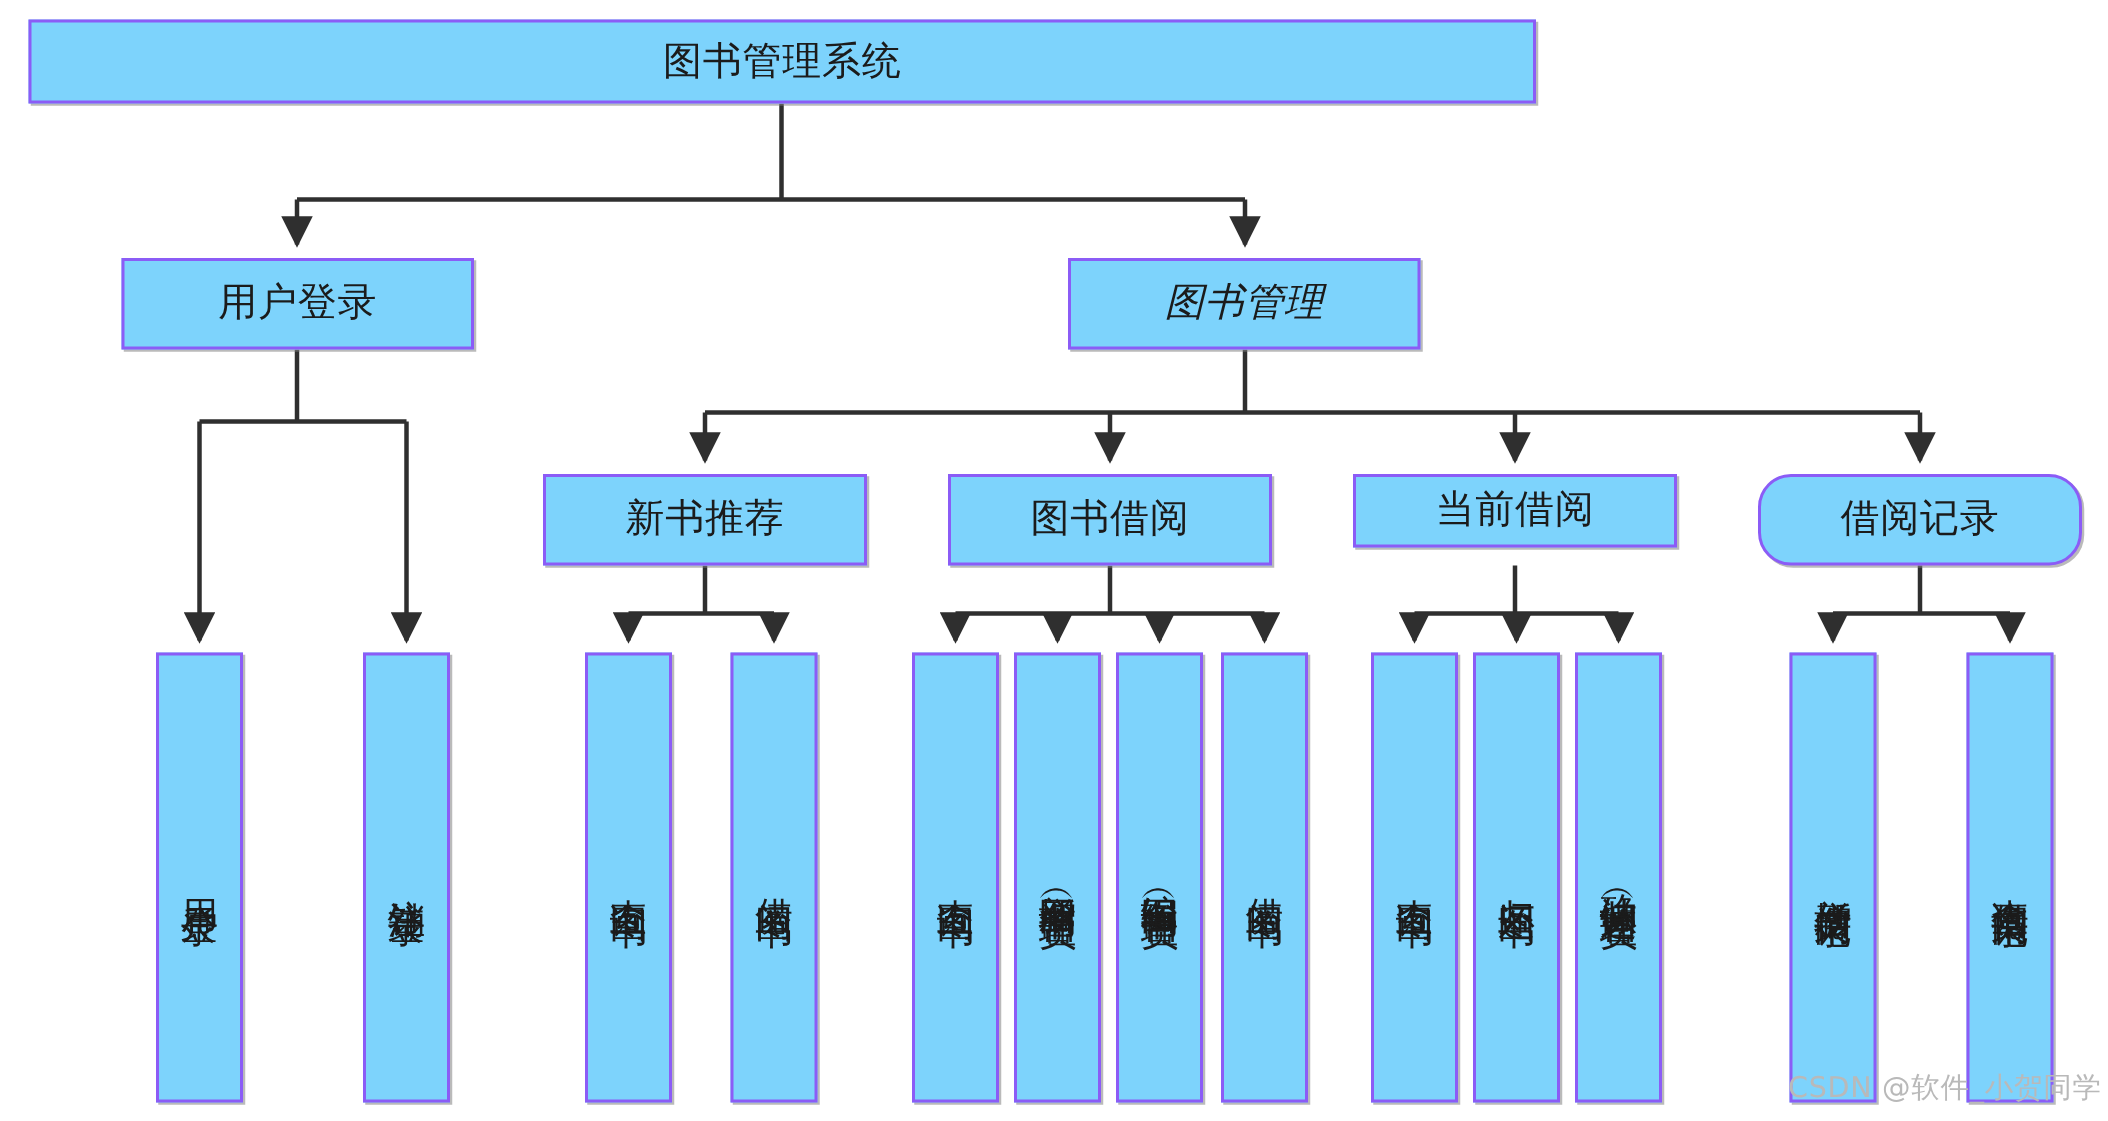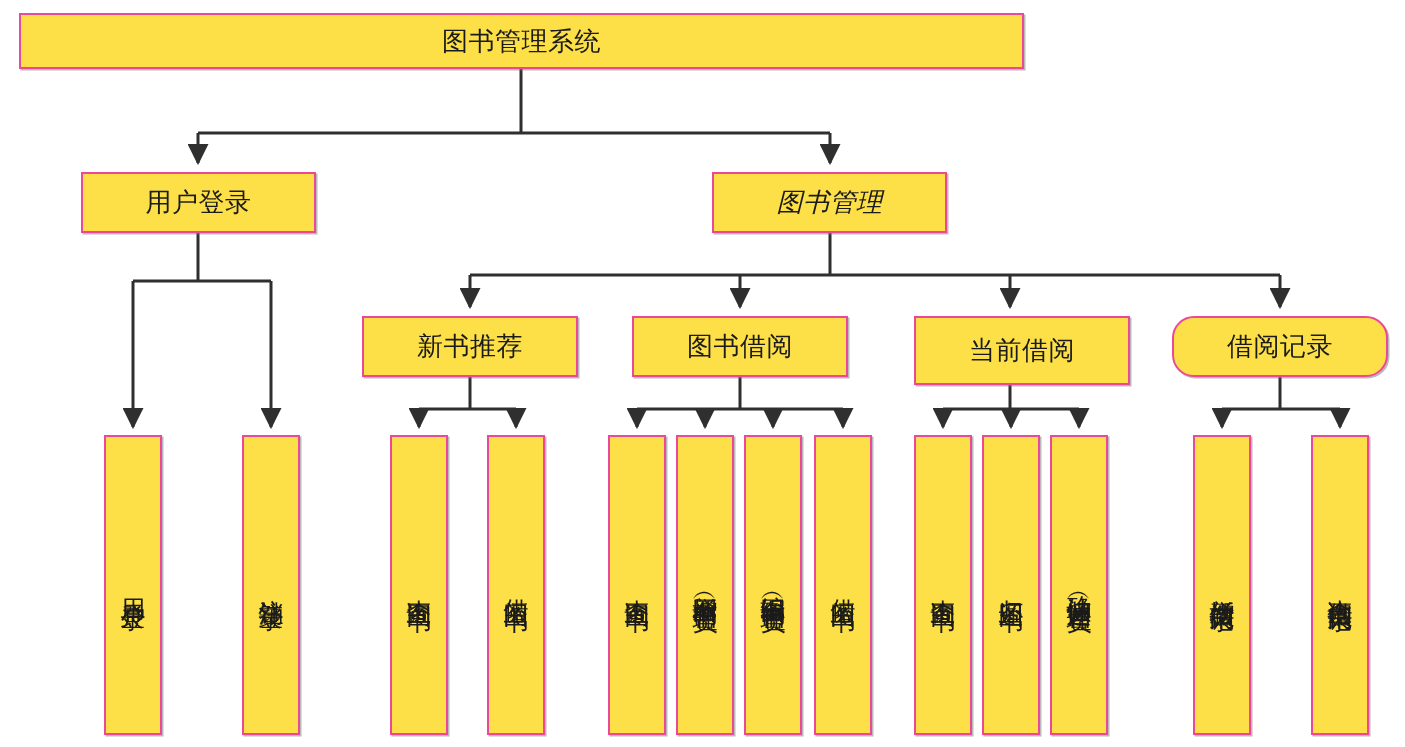--- a/index.html
+++ b/index.html
@@ -22,22 +22,22 @@
     position: absolute;
     left: 0;
     top: 0;
     width: 1405px;
     height: 747px;
     pointer-events: none;
   }
   .node {
     position: absolute;
     box-sizing: border-box;
-    background: #fde047;
-    border: 2px solid #ec4899;
+    background: #7dd3fc;
+    border: 2px solid #8b5cf6;
     box-shadow: 1.5px 1.5px 0 0 rgba(130,130,130,0.55);
     display: flex;
     align-items: center;
     justify-content: center;
     color: #1b1b1b;
     z-index: 2;
   }
   .node .label {
     display: block;
     text-align: center;
@@ -149,21 +149,21 @@
   </div>
 
   <div class="node horiz" style="left:362px; top:316px; width:216px; height:61px;">
     <span class="label">新书推荐</span>
   </div>
 
   <div class="node horiz" style="left:632px; top:316px; width:216px; height:61px;">
     <span class="label">图书借阅</span>
   </div>
 
-  <div class="node horiz" style="left:902px; top:316px; width:216px; height:69px;margin-left:12px;">
+  <div class="node horiz" style="left:902px; top:316px; width:216px; height:49px;">
     <span class="label">当前借阅</span>
   </div>
 
   <div class="node horiz" style="left:1172px; top:316px; width:216px; height:61px;border-radius:22px;">
     <span class="label">借阅记录</span>
   </div>
 
   <div class="node vert" style="left:104px; top:435px; width:58px; height:300px;">
     <span class="label">用户登录</span>
   </div>
@@ -209,14 +209,15 @@
   </div>
 
   <div class="node vert tall" style="left:1193px; top:435px; width:58px; height:300px;">
     <span class="label">新增借阅记录</span>
   </div>
 
   <div class="node vert tall" style="left:1311px; top:435px; width:58px; height:300px;">
     <span class="label">查询借阅记录</span>
   </div>
 
+  <div class="watermark">CSDN @软件_小贺同学</div>
 
 </div>
 
 </body></html>

